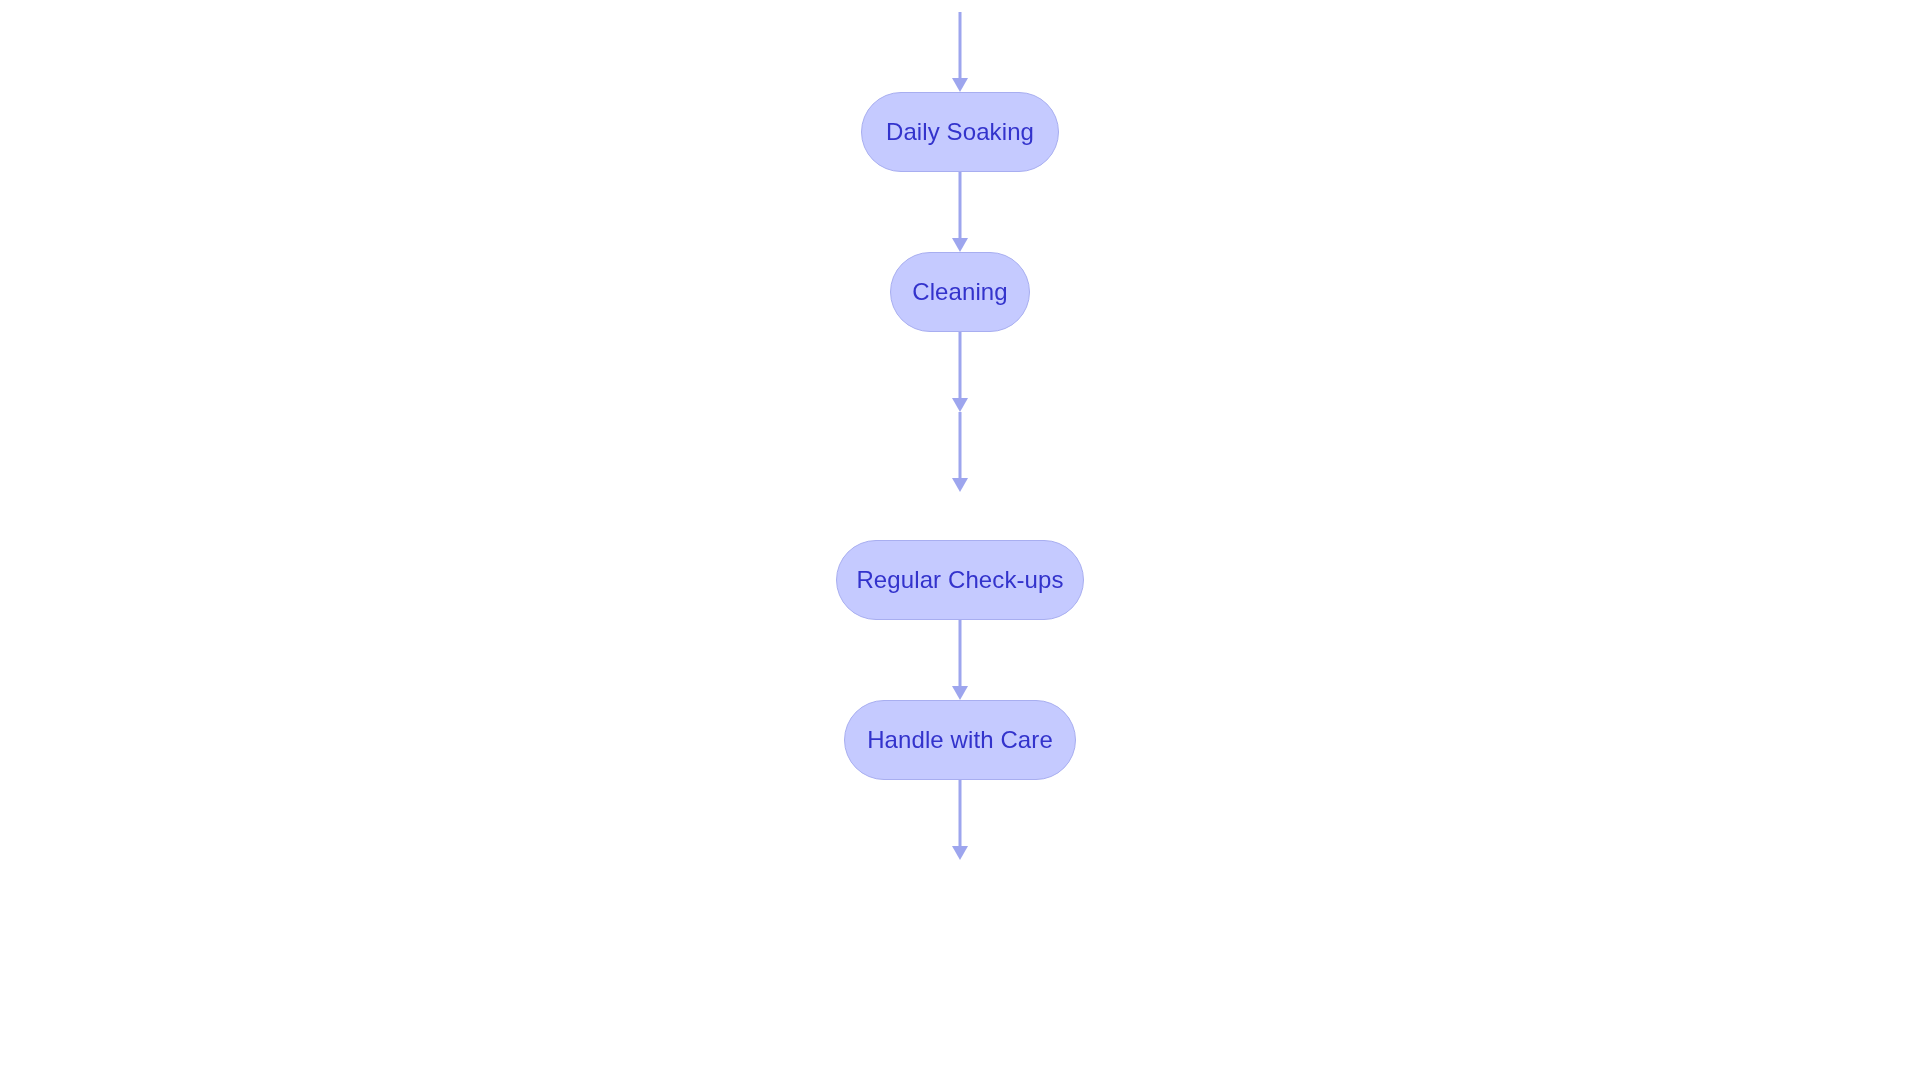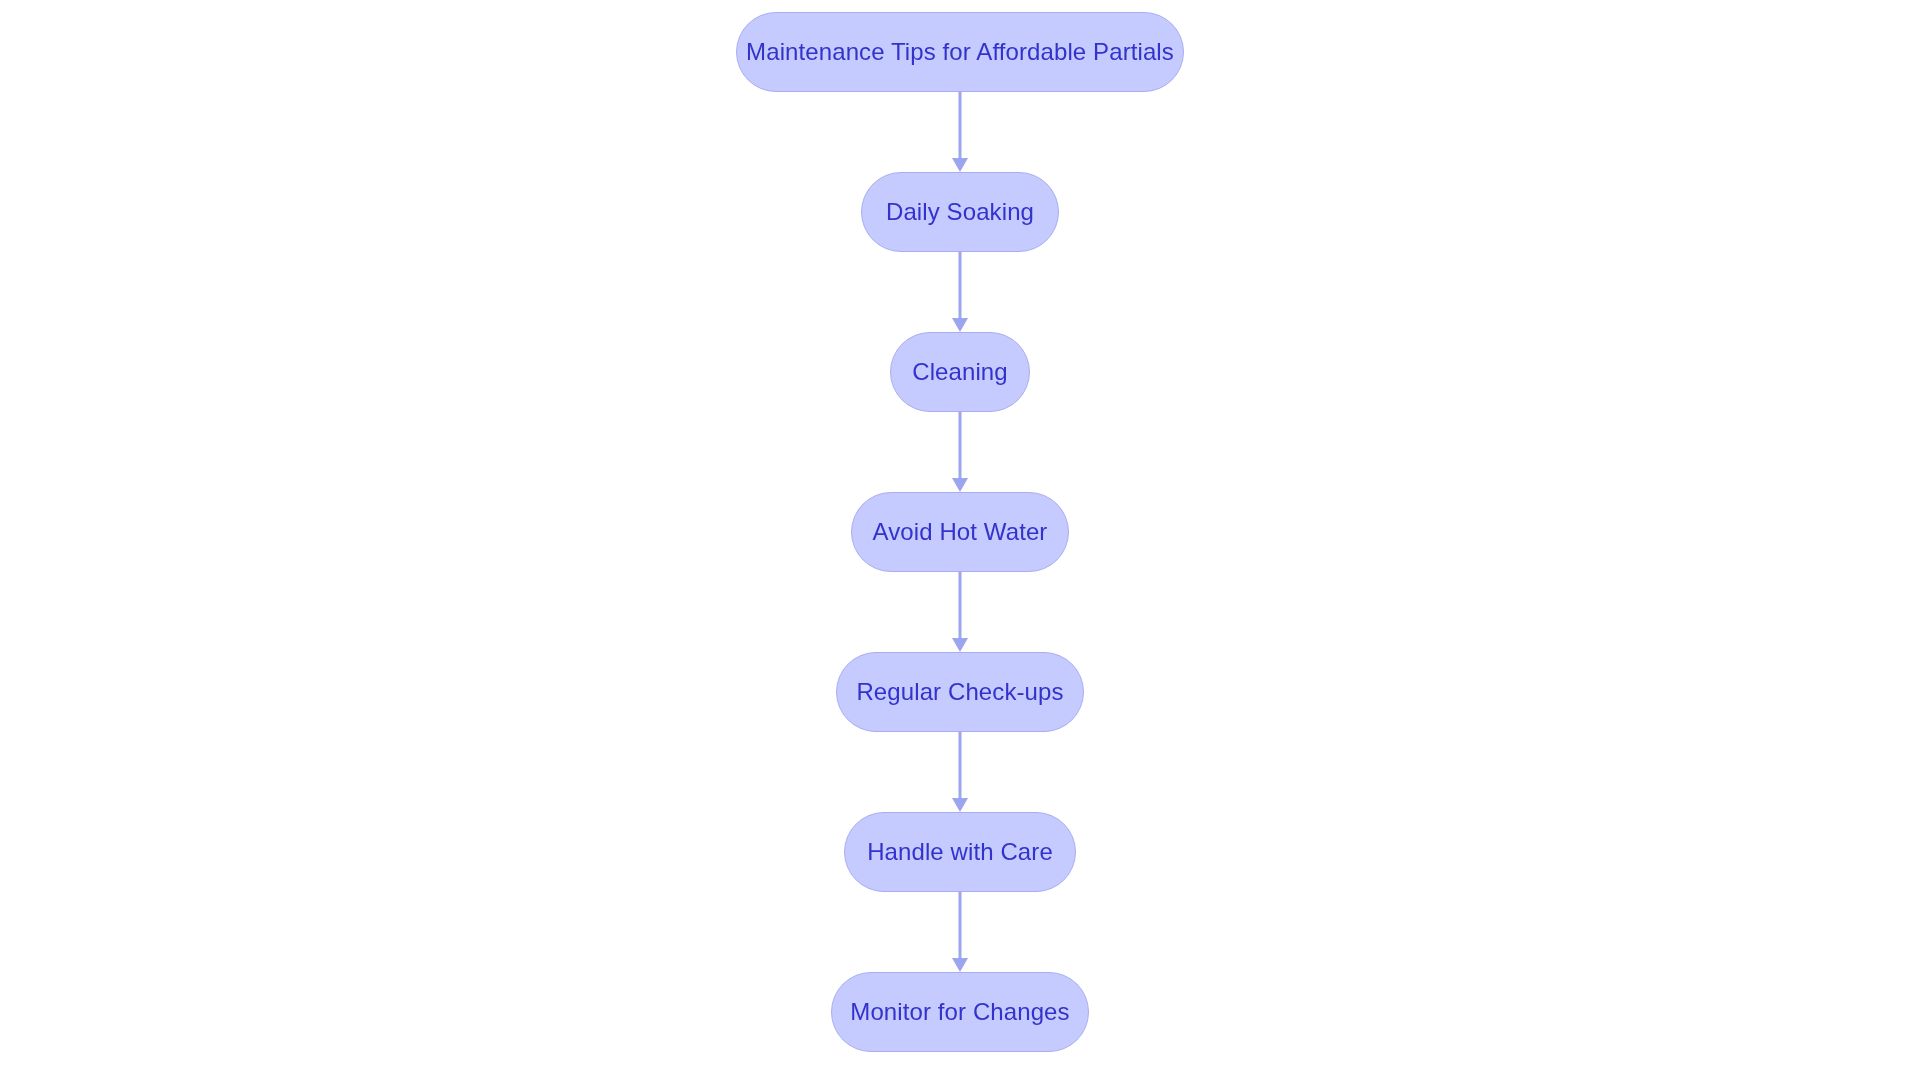--- a/index.html
+++ b/index.html
@@ -86,33 +86,30 @@
     border-left: 8px solid transparent;
     border-right: 8px solid transparent;
     border-top: 14px solid #9da5ee;
   }
 
   
   .w-n0 { width: 448px; }
   .w-n1 { width: 198px; }
   .w-n2 { width: 140px; }
   .w-n3 { width: 218px; }
-  .w-n4 { width: 248px; }
+  .w-n4 { width: 248px; margin-top: 48px; }
   .w-n5 { width: 232px; }
   .w-n6 { width: 258px; }
 </style>
 </head>
 <body>
 
 <div id="flowchart-canvas">
   <div class="flow-column">
 
-    <div class="flow-node w-n0">
-      <span class="flow-node-label">Maintenance Tips for Affordable Partials</span>
-    </div>
 
     <div class="flow-connector">
       <div class="conn-line"></div>
       <div class="conn-head"></div>
     </div>
 
     <div class="flow-node w-n1">
       <span class="flow-node-label">Daily Soaking</span>
     </div>
 
@@ -123,23 +120,20 @@
 
     <div class="flow-node w-n2">
       <span class="flow-node-label">Cleaning</span>
     </div>
 
     <div class="flow-connector">
       <div class="conn-line"></div>
       <div class="conn-head"></div>
     </div>
 
-    <div class="flow-node w-n3">
-      <span class="flow-node-label">Avoid Hot Water</span>
-    </div>
 
     <div class="flow-connector">
       <div class="conn-line"></div>
       <div class="conn-head"></div>
     </div>
 
     <div class="flow-node w-n4">
       <span class="flow-node-label">Regular Check-ups</span>
     </div>
 
@@ -150,18 +144,15 @@
 
     <div class="flow-node w-n5">
       <span class="flow-node-label">Handle with Care</span>
     </div>
 
     <div class="flow-connector">
       <div class="conn-line"></div>
       <div class="conn-head"></div>
     </div>
 
-    <div class="flow-node w-n6">
-      <span class="flow-node-label">Monitor for Changes</span>
-    </div>
 
   </div>
 </div>
 
 </body></html>

